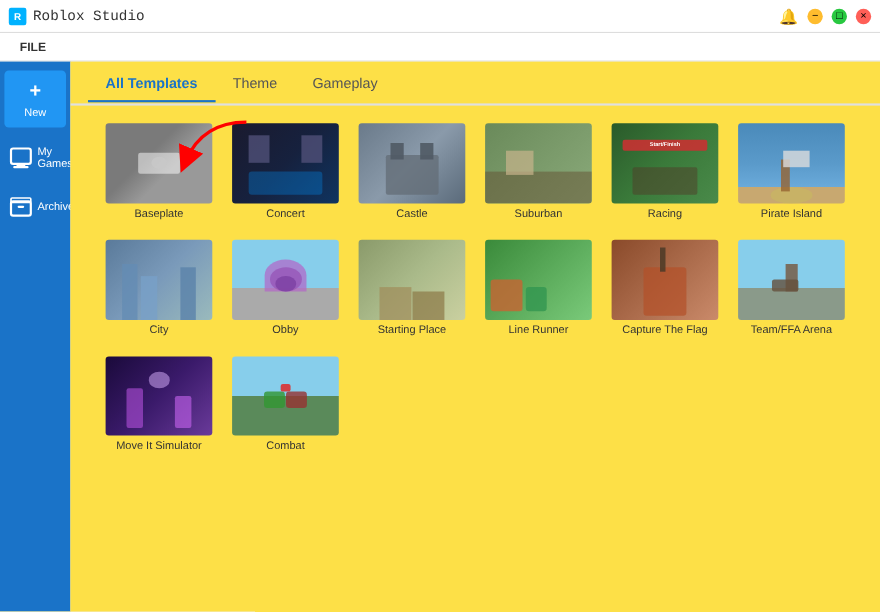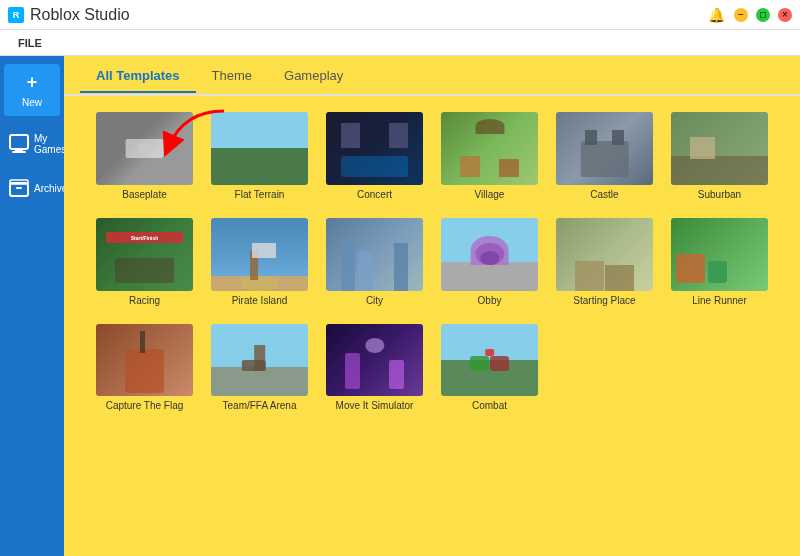--- a/index.html
+++ b/index.html
@@ -16,21 +16,21 @@
       color: #333;
     }
     .title-bar-icon {
       width: 16px; height: 16px;
       background: #00b2ff;
       border-radius: 2px;
       margin-right: 6px;
       display: inline-flex; align-items: center; justify-content: center;
       color: white; font-size: 9px; font-weight: bold;
     }
-    .title-bar-title { flex: 1; font-size: 16px; }
+    .title-bar-title { flex: 1; font-size: 13px; font-family: Liberation Mono, monospace; }
     .title-bar-controls { display: flex; gap: 8px; }
     .title-btn { width: 14px; height: 14px; border-radius: 50%; border: none; cursor: pointer; font-size: 10px; }
     .title-btn.close { background: #ff5f57; }
     .title-btn.min { background: #febc2e; }
     .title-btn.max { background: #28c840; }
 
     .menu-bar {
       height: 26px;
       background: #fff;
       display: flex;
@@ -277,44 +277,28 @@
         <div class="template-item">
           <div class="template-thumb thumb-baseplate">
             <div class="thumb-inner">
               <div style="position:absolute;top:50%;left:50%;transform:translate(-50%,-50%);width:40%;height:25%;background:rgba(255,255,255,0.5);border-radius:2px;"></div>
               <div style="position:absolute;top:50%;left:50%;transform:translate(-50%,-50%);width:15%;height:15%;background:rgba(200,200,200,0.9);border-radius:50%;"></div>
             </div>
           </div>
           <span class="template-label">Baseplate</span>
         </div>
         <div class="template-item">
-          <div class="template-thumb thumb-flat">
-            <div class="thumb-inner"></div>
-          </div>
-          <span class="template-label">Flat Terrain</span>
-        </div>
-        <div class="template-item">
           <div class="template-thumb thumb-concert">
             <div class="thumb-inner">
               <div style="position:absolute;bottom:10%;left:50%;transform:translateX(-50%);width:70%;height:30%;background:rgba(0,150,255,0.3);border-radius:3px;"></div>
               <div style="position:absolute;top:15%;left:15%;width:20%;height:35%;background:rgba(80,80,120,0.8);"></div>
               <div style="position:absolute;top:15%;right:15%;width:20%;height:35%;background:rgba(80,80,120,0.8);"></div>
             </div>
           </div>
           <span class="template-label">Concert</span>
-        </div>
-        <div class="template-item">
-          <div class="template-thumb thumb-village">
-            <div class="thumb-inner">
-              <div style="position:absolute;bottom:10%;left:20%;width:20%;height:30%;background:rgba(180,120,60,0.8);"></div>
-              <div style="position:absolute;bottom:10%;right:20%;width:20%;height:25%;background:rgba(160,100,50,0.8);"></div>
-              <div style="position:absolute;top:10%;left:50%;transform:translateX(-50%);width:30%;height:20%;background:rgba(100,60,30,0.6);border-radius:50% 50% 0 0;"></div>
-            </div>
-          </div>
-          <span class="template-label">Village</span>
         </div>
         <div class="template-item">
           <div class="template-thumb thumb-castle">
             <div class="thumb-inner">
               <div style="position:absolute;bottom:10%;left:50%;transform:translateX(-50%);width:50%;height:50%;background:rgba(100,110,120,0.8);border-radius:2px;"></div>
               <div style="position:absolute;bottom:55%;left:30%;width:12%;height:20%;background:rgba(80,90,100,0.9);"></div>
               <div style="position:absolute;bottom:55%;right:30%;width:12%;height:20%;background:rgba(80,90,100,0.9);"></div>
             </div>
           </div>
           <span class="template-label">Castle</span>

